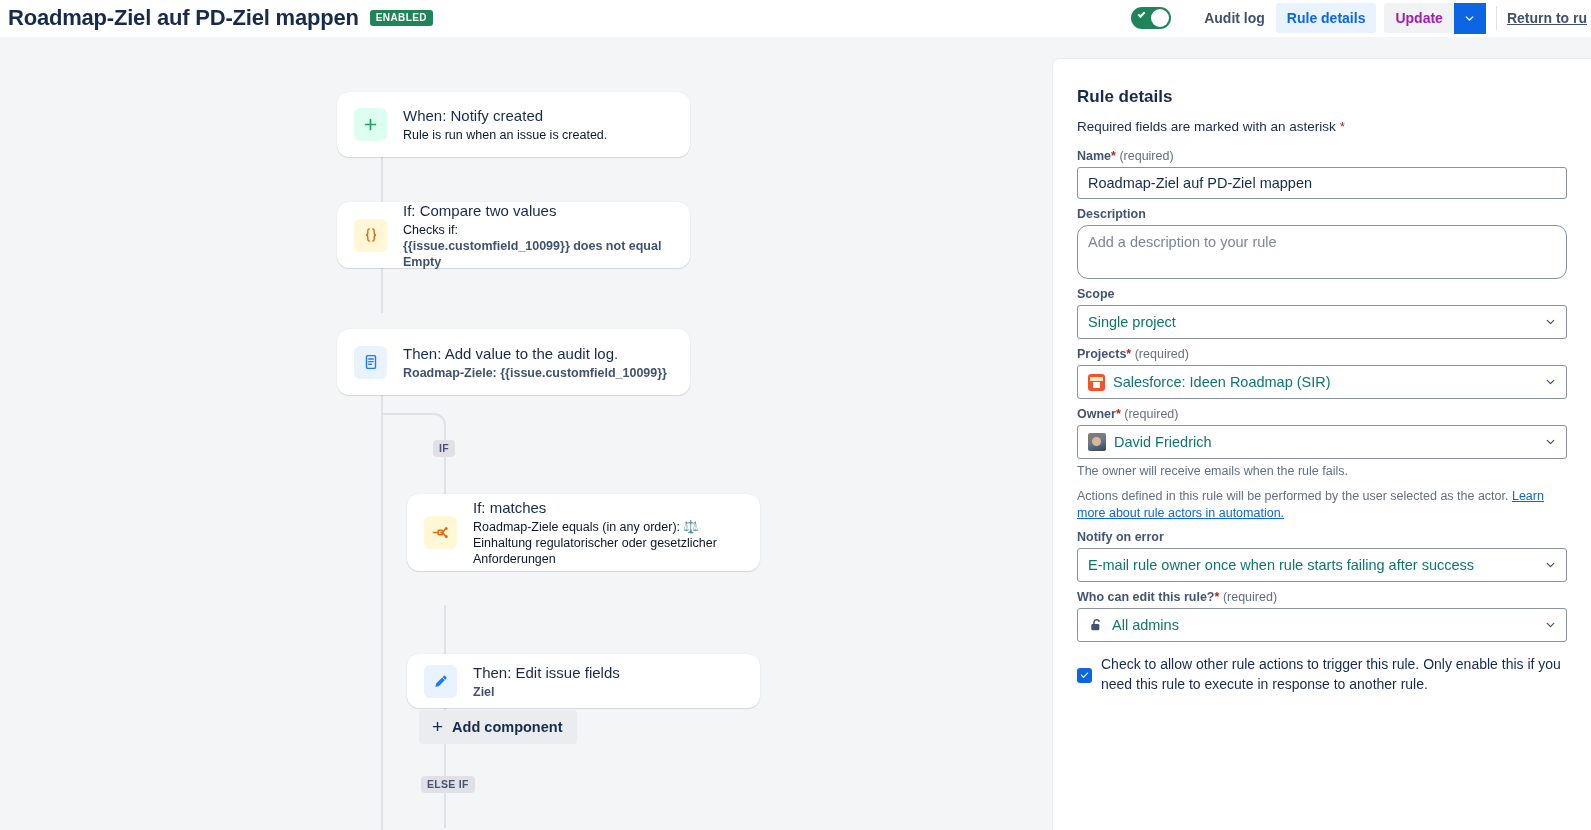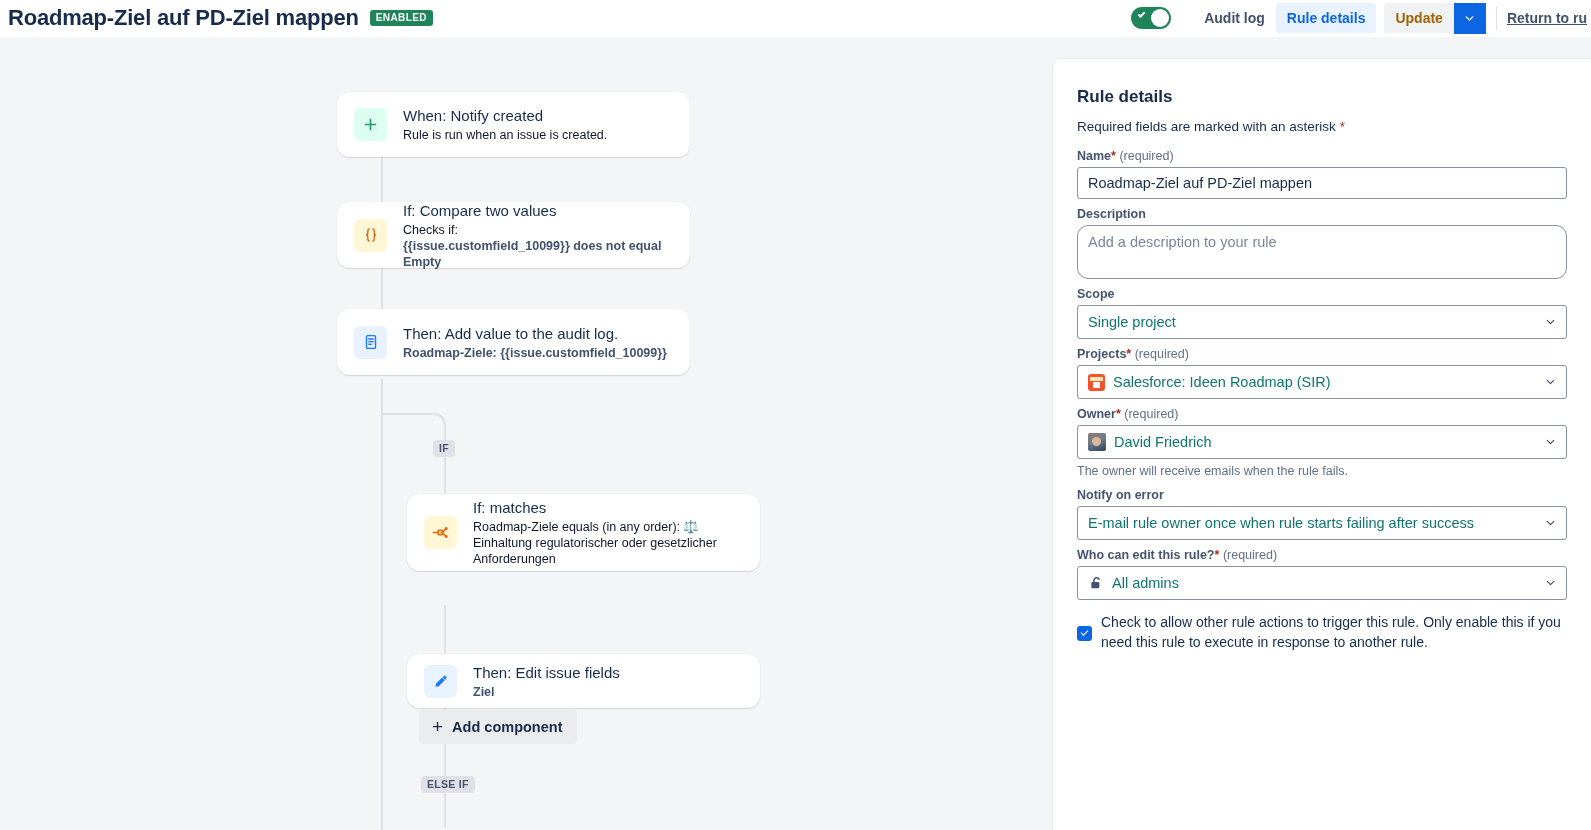--- a/index.html
+++ b/index.html
@@ -47,21 +47,21 @@
     border-left: 2px solid #fff; border-bottom: 2px solid #fff;
     transform: rotate(-45deg);
   }
   .hdr-btn {
     font-size: 14px; font-weight: 600; color: #42526e;
     padding: 7px 11px; border-radius: 3px; background: transparent;
     border: none; cursor: pointer; white-space: nowrap;
     font-family: "Liberation Sans", sans-serif;
   }
   .hdr-btn.active { background: #e9f2ff; color: #0c66e4; }
-  .hdr-btn.disabled { background: #f1f2f4; color: #a16207; cursor: default; margin-left: 8px;}
+  .hdr-btn.disabled { background: #f1f2f4; color: #a21caf; cursor: default; margin-left: 8px;}
   .split-caret {
     background: #0c66e4; width: 32px; height: 31px;
     display: flex; align-items: center; justify-content: center;
     cursor: pointer; border: none;
   }
   .split-caret svg { display: block; }
   .divider-v {
     width: 1px; height: 24px; background: #dfe1e6; margin: 0 10px;
   }
   .hdr-link {
@@ -302,21 +302,21 @@
         <path d="M14.5 4c2 0 1.8 3.4 1.8 5.2 0 1.6 1 2.8 2.4 2.8-1.4 0-2.4 1.2-2.4 2.8 0 1.8.2 5.2-1.8 5.2" fill="none" stroke="#e56910" stroke-width="1.9" stroke-linecap="round"></path>
       </svg>
     </div>
     <div class="node-body">
       <div class="node-title">If: Compare two values</div>
       <div class="node-sub">Checks if:</div>
       <div class="node-sub node-sub-b">{{issue.customfield_10099}} does not equal Empty</div>
     </div>
   </div>
 
-  <div class="node" style="left:337px; top:272px; width:353px; height:66px;">
+  <div class="node" style="left:337px; top:292px; width:353px; height:66px;">
     <div class="node-icon ic-blue">
       <svg width="18" height="18" viewBox="0 0 24 24">
         <rect x="6" y="3.5" width="12" height="17" rx="1.6" fill="none" stroke="#1d7afc" stroke-width="1.9"></rect>
         <path d="M9 8h6M9 11.5h6M9 15h3.5" stroke="#1d7afc" stroke-width="1.8" stroke-linecap="round"></path>
       </svg>
     </div>
     <div class="node-body">
       <div class="node-title">Then: Add value to the audit log.</div>
       <div class="node-sub node-sub-b">Roadmap-Ziele: {{issue.customfield_10099}}</div>
     </div>
@@ -421,20 +421,23 @@
         <span class="avatar-person"></span>
         <span class="sel-text">David Friedrich</span>
       </div>
       <svg class="caret-dn" width="13" height="13" viewBox="0 0 24 24">
         <path d="M6 9l6 6 6-6" fill="none" stroke="#44546f" stroke-width="2.4" stroke-linecap="round" stroke-linejoin="round"></path>
       </svg>
     </div>
   </div>
   <div class="hint">The owner will receive emails when the rule fails.</div>
 
+  <div class="hint">
+    <span>Actions defined in this rule will be performed by the user selected as the actor. </span><a href="#">Learn more about rule actors in automation.</a>
+  </div>
 
   <div class="field">
     <label class="flabel">
       <span>Notify on error</span>
     </label>
     <div class="selwrap">
       <div class="sel">
         <span class="sel-text">E-mail rule owner once when rule starts failing after success</span>
       </div>
       <svg class="caret-dn" width="13" height="13" viewBox="0 0 24 24">

